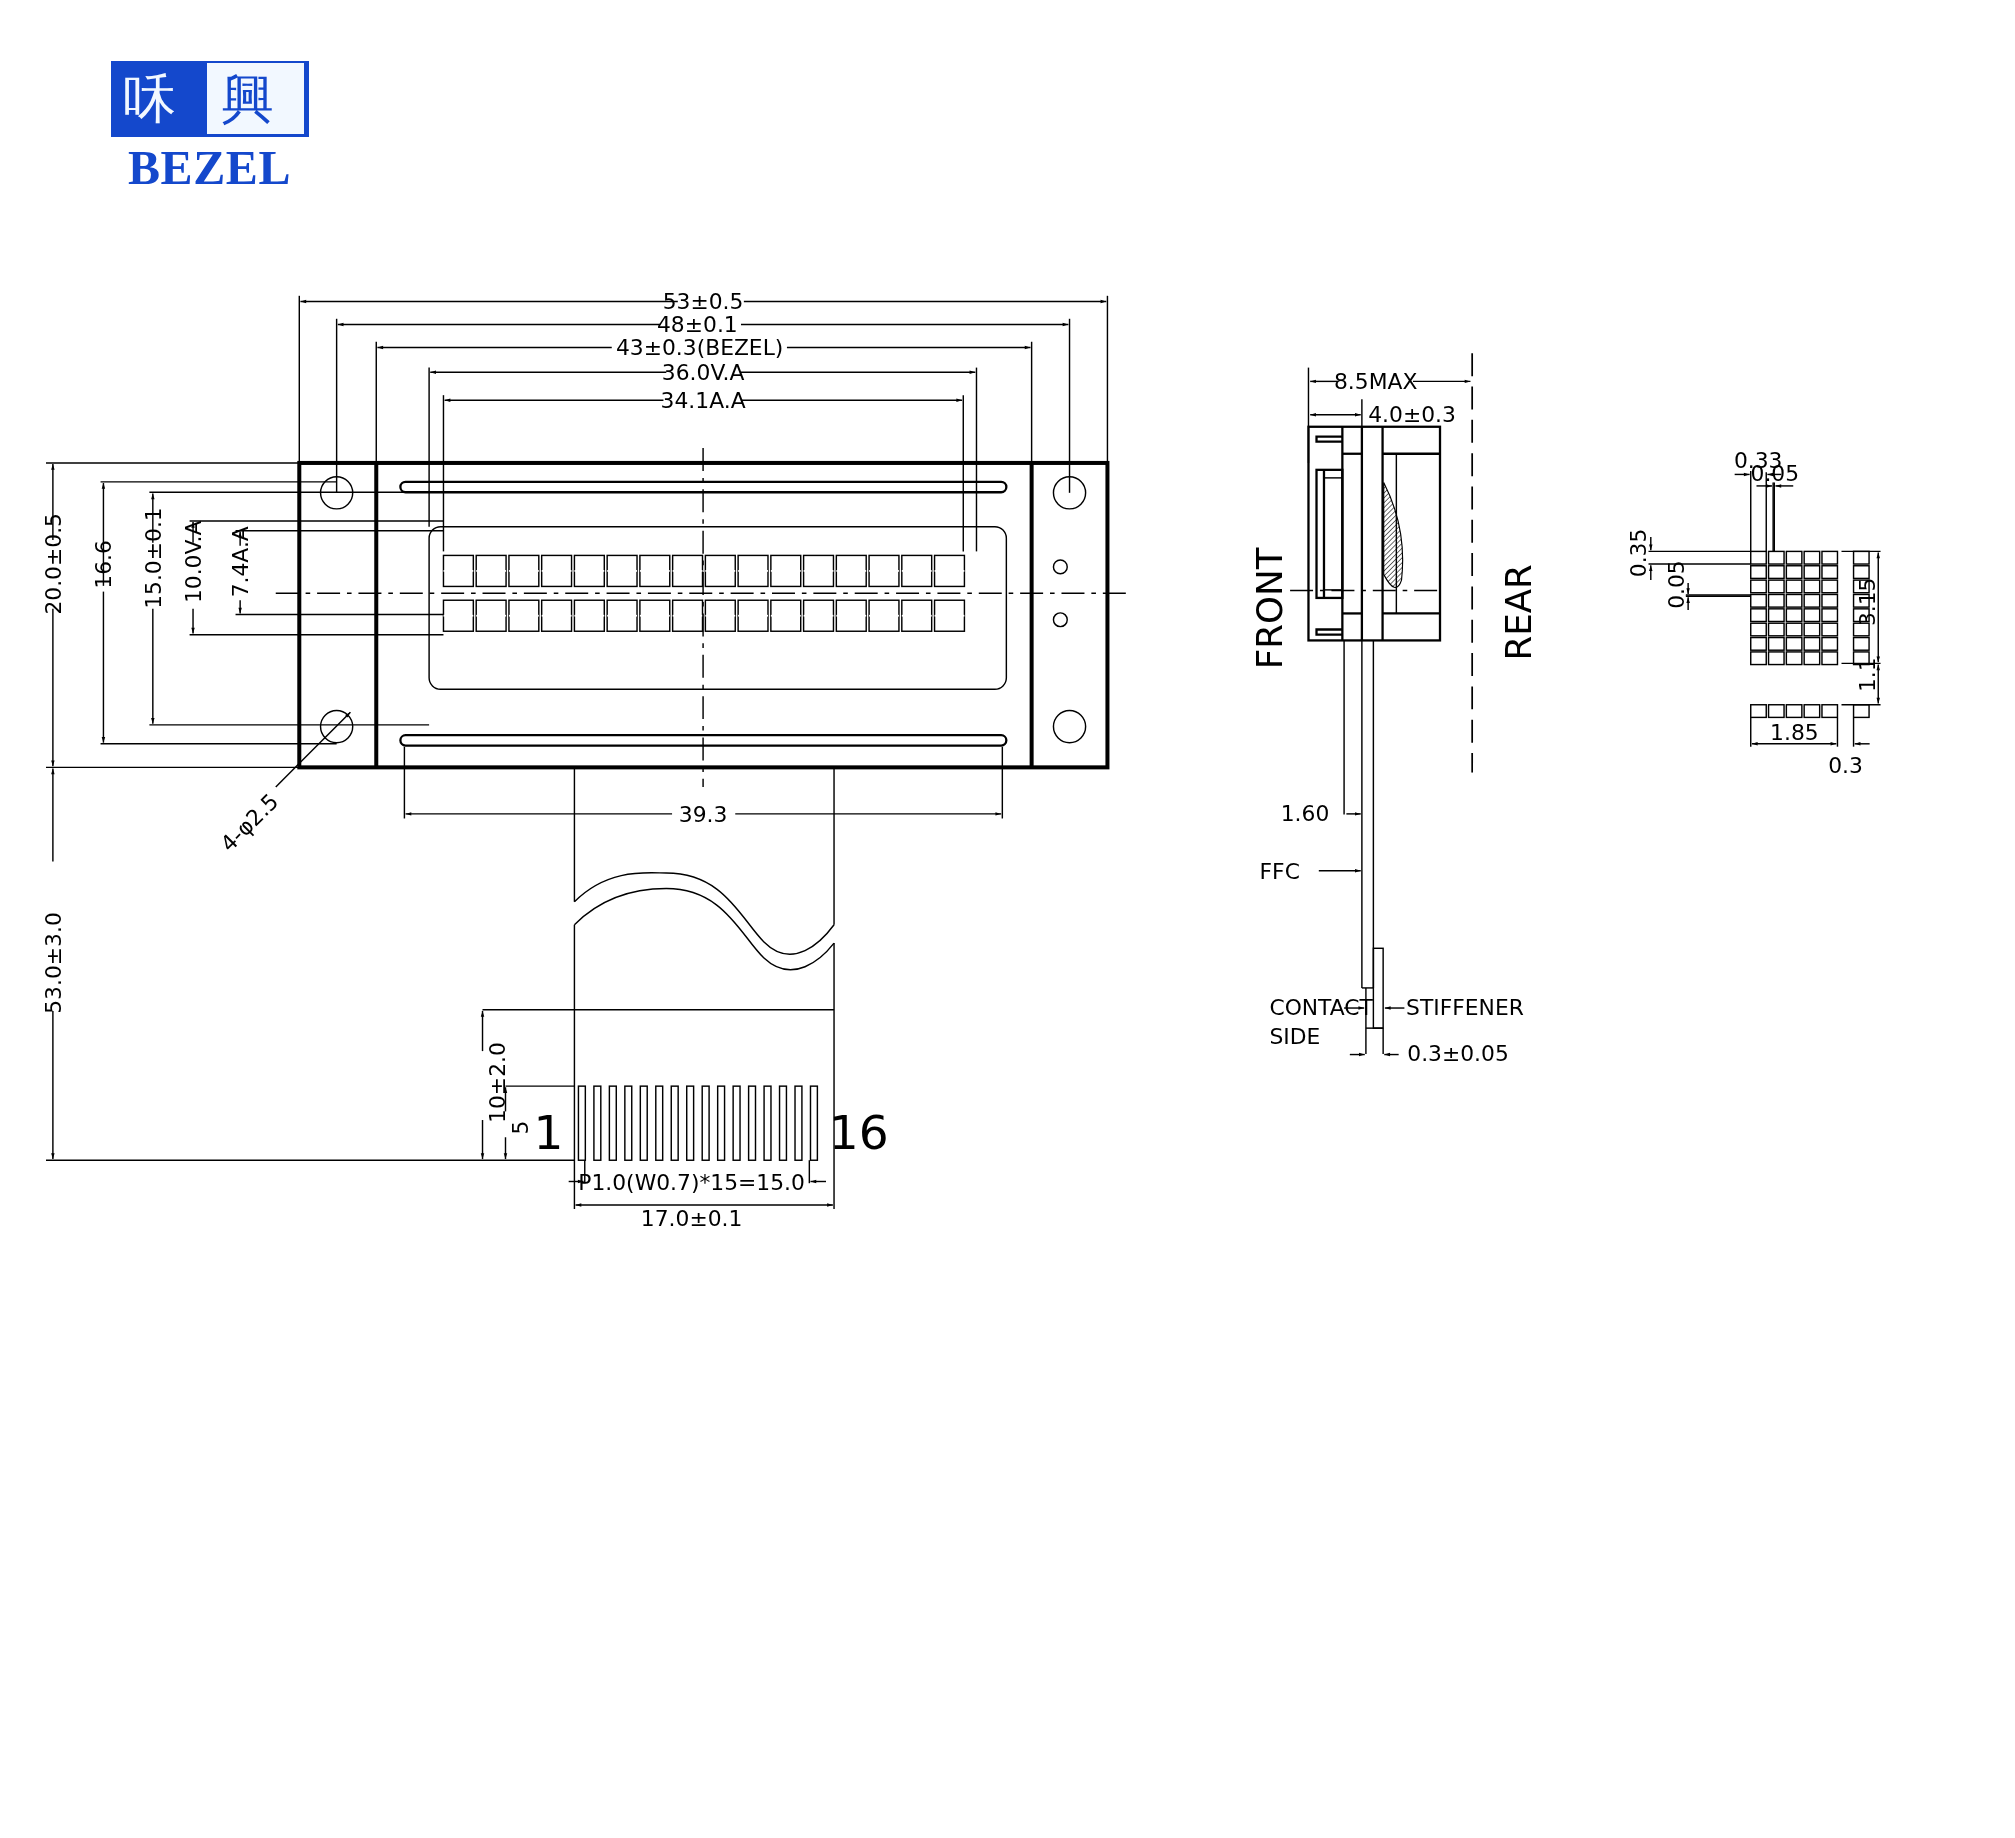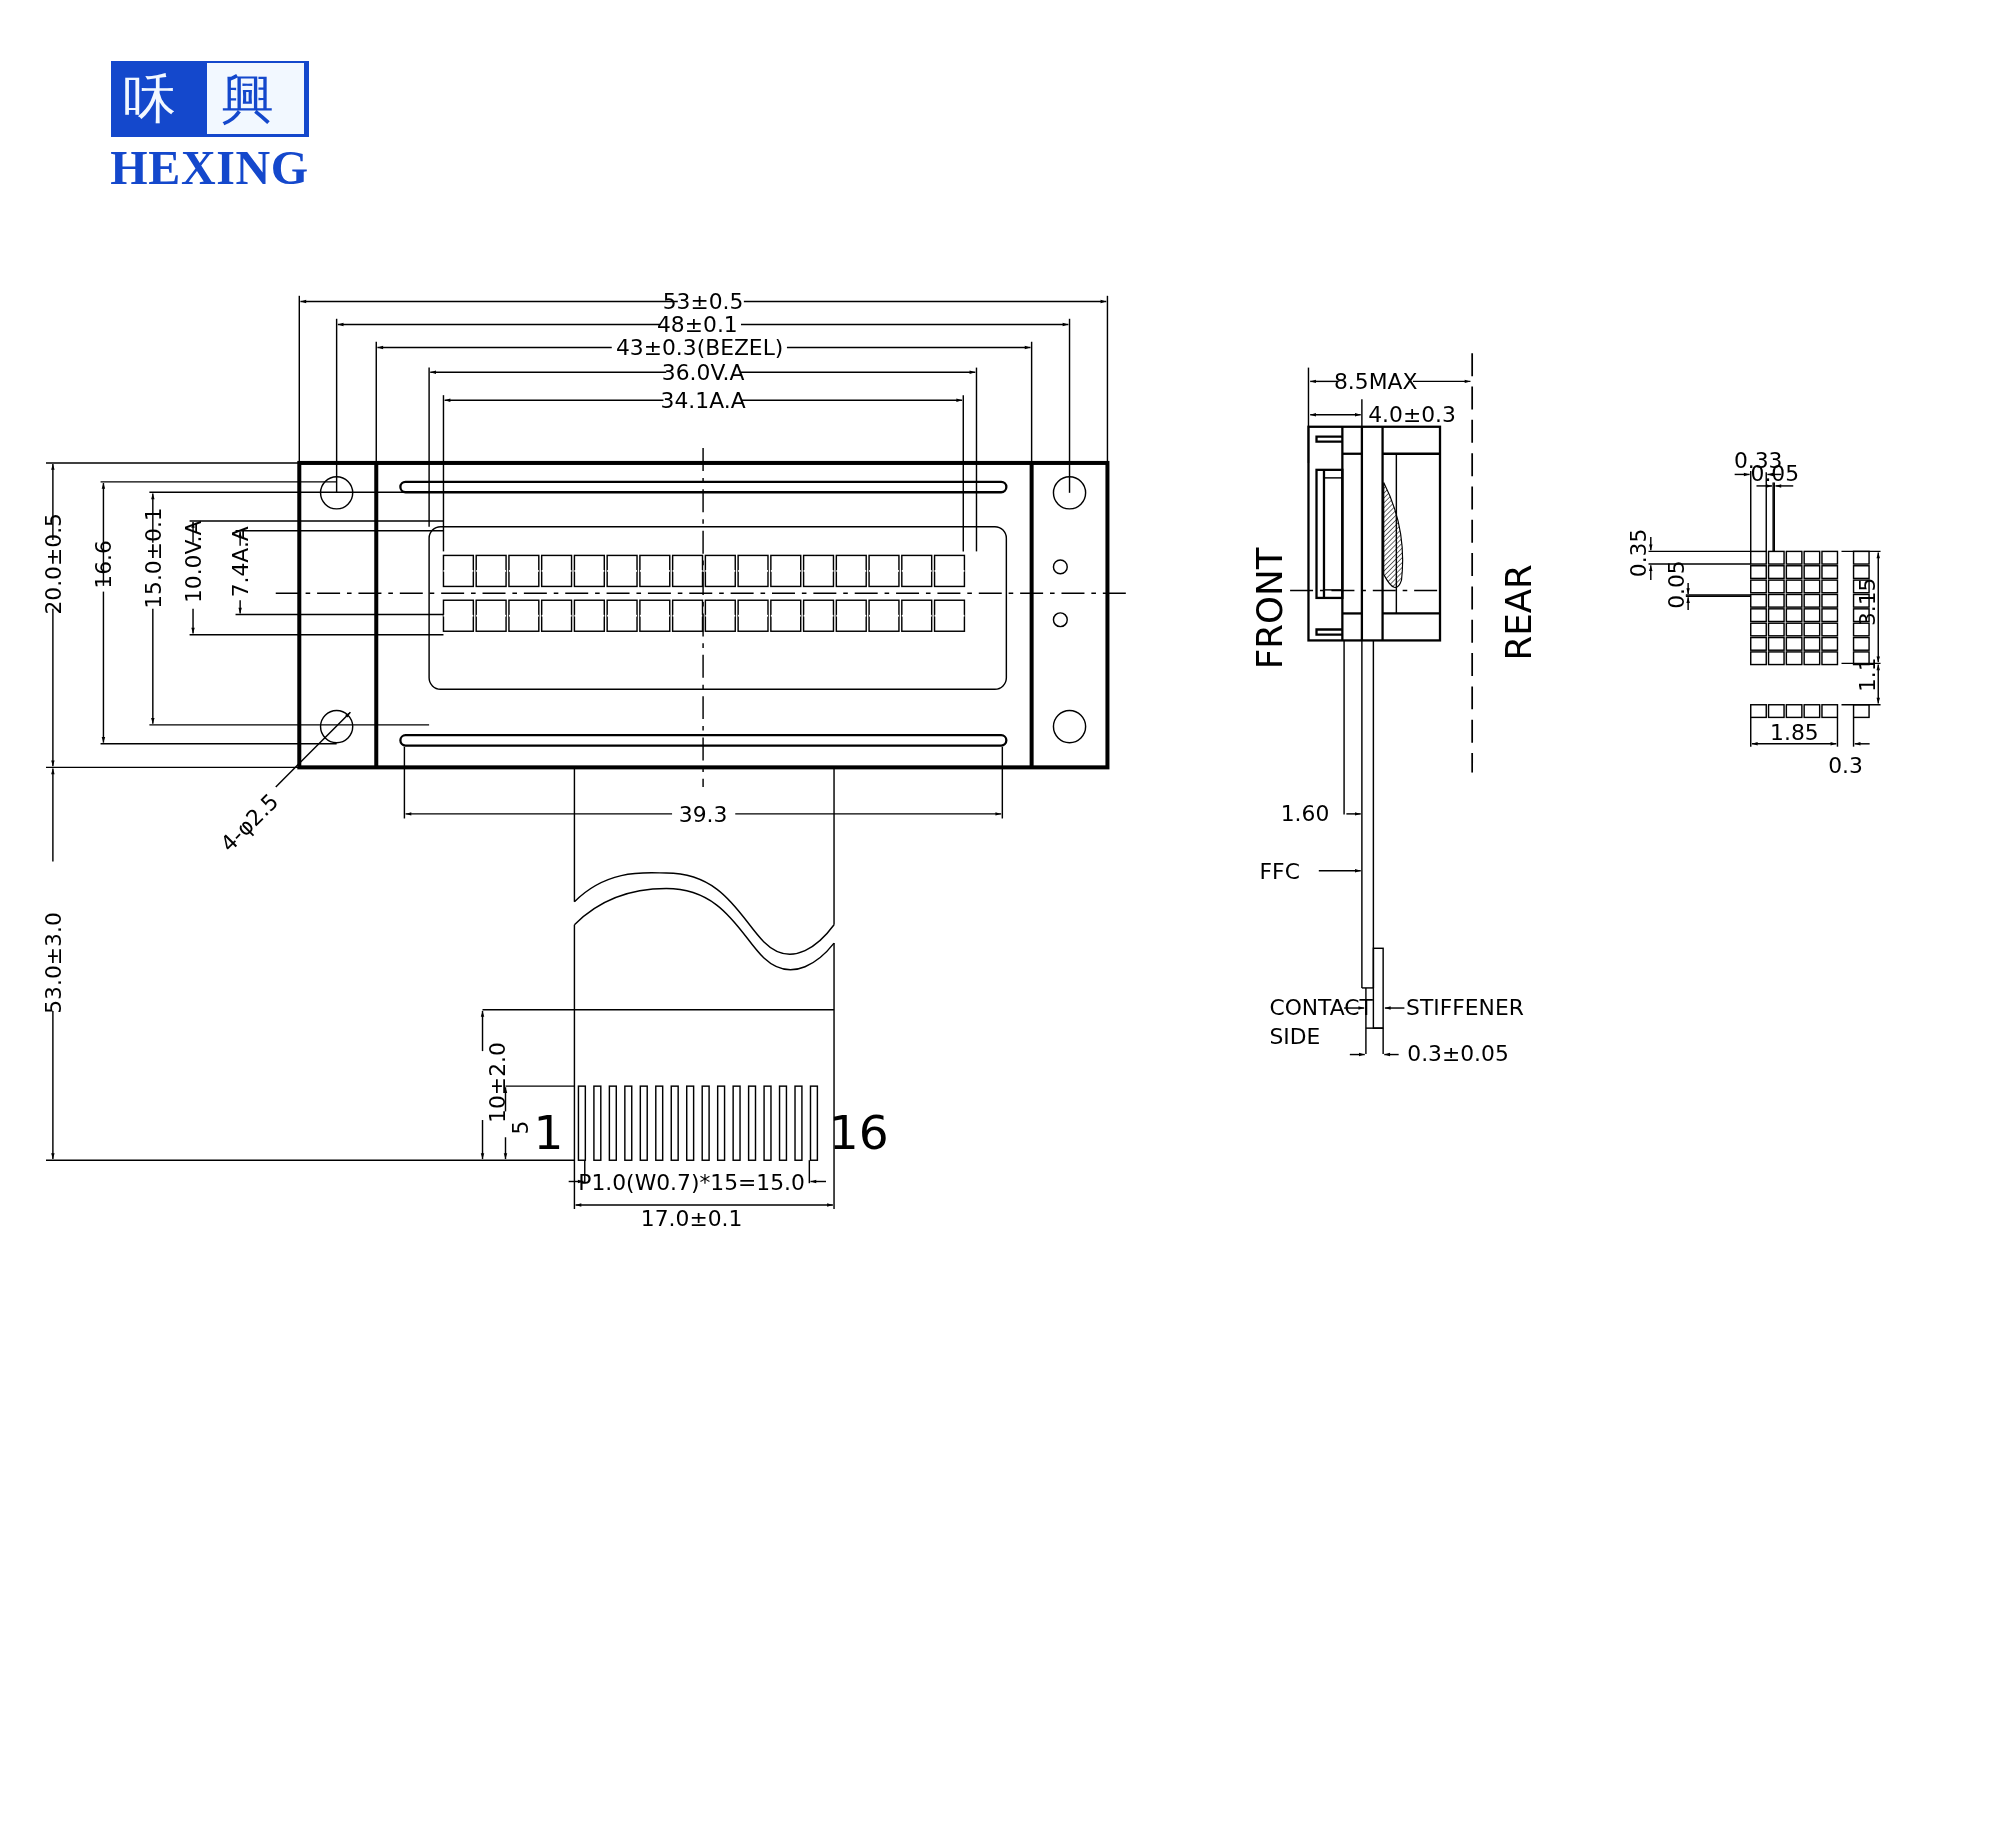--- a/index.html
+++ b/index.html
@@ -22,21 +22,21 @@
   .dash { stroke: #000; stroke-width: 3; fill: none; stroke-dasharray: 40 18; }
 </style>
 </head>
 <body>
 
 <div class="logo">
   <div class="logo-box"></div>
   <div class="logo-box-right"></div>
   <span class="logo-glyph-l">咊</span>
   <span class="logo-glyph-r">興</span>
-  <div class="logo-text">HEXING</div>
+  <div class="logo-text">BEZEL</div>
 </div>
 
 <svg id="drawing" viewBox="0 0 3508 3200" xmlns="http://www.w3.org/2000/svg">
   <defs>
     <marker id="arr" viewBox="0 0 10 10" refX="10" refY="5" markerWidth="14" markerHeight="10" orient="auto-start-reverse" markerUnits="userSpaceOnUse">
       <path d="M0,2 L10,5 L0,8 z" fill="#000"></path>
     </marker>
     <pattern id="hatch" width="6" height="6" patternUnits="userSpaceOnUse" patternTransform="rotate(45)">
       <line x1="0" y1="0" x2="0" y2="6" stroke="#000" stroke-width="2"></line>
     </pattern>

